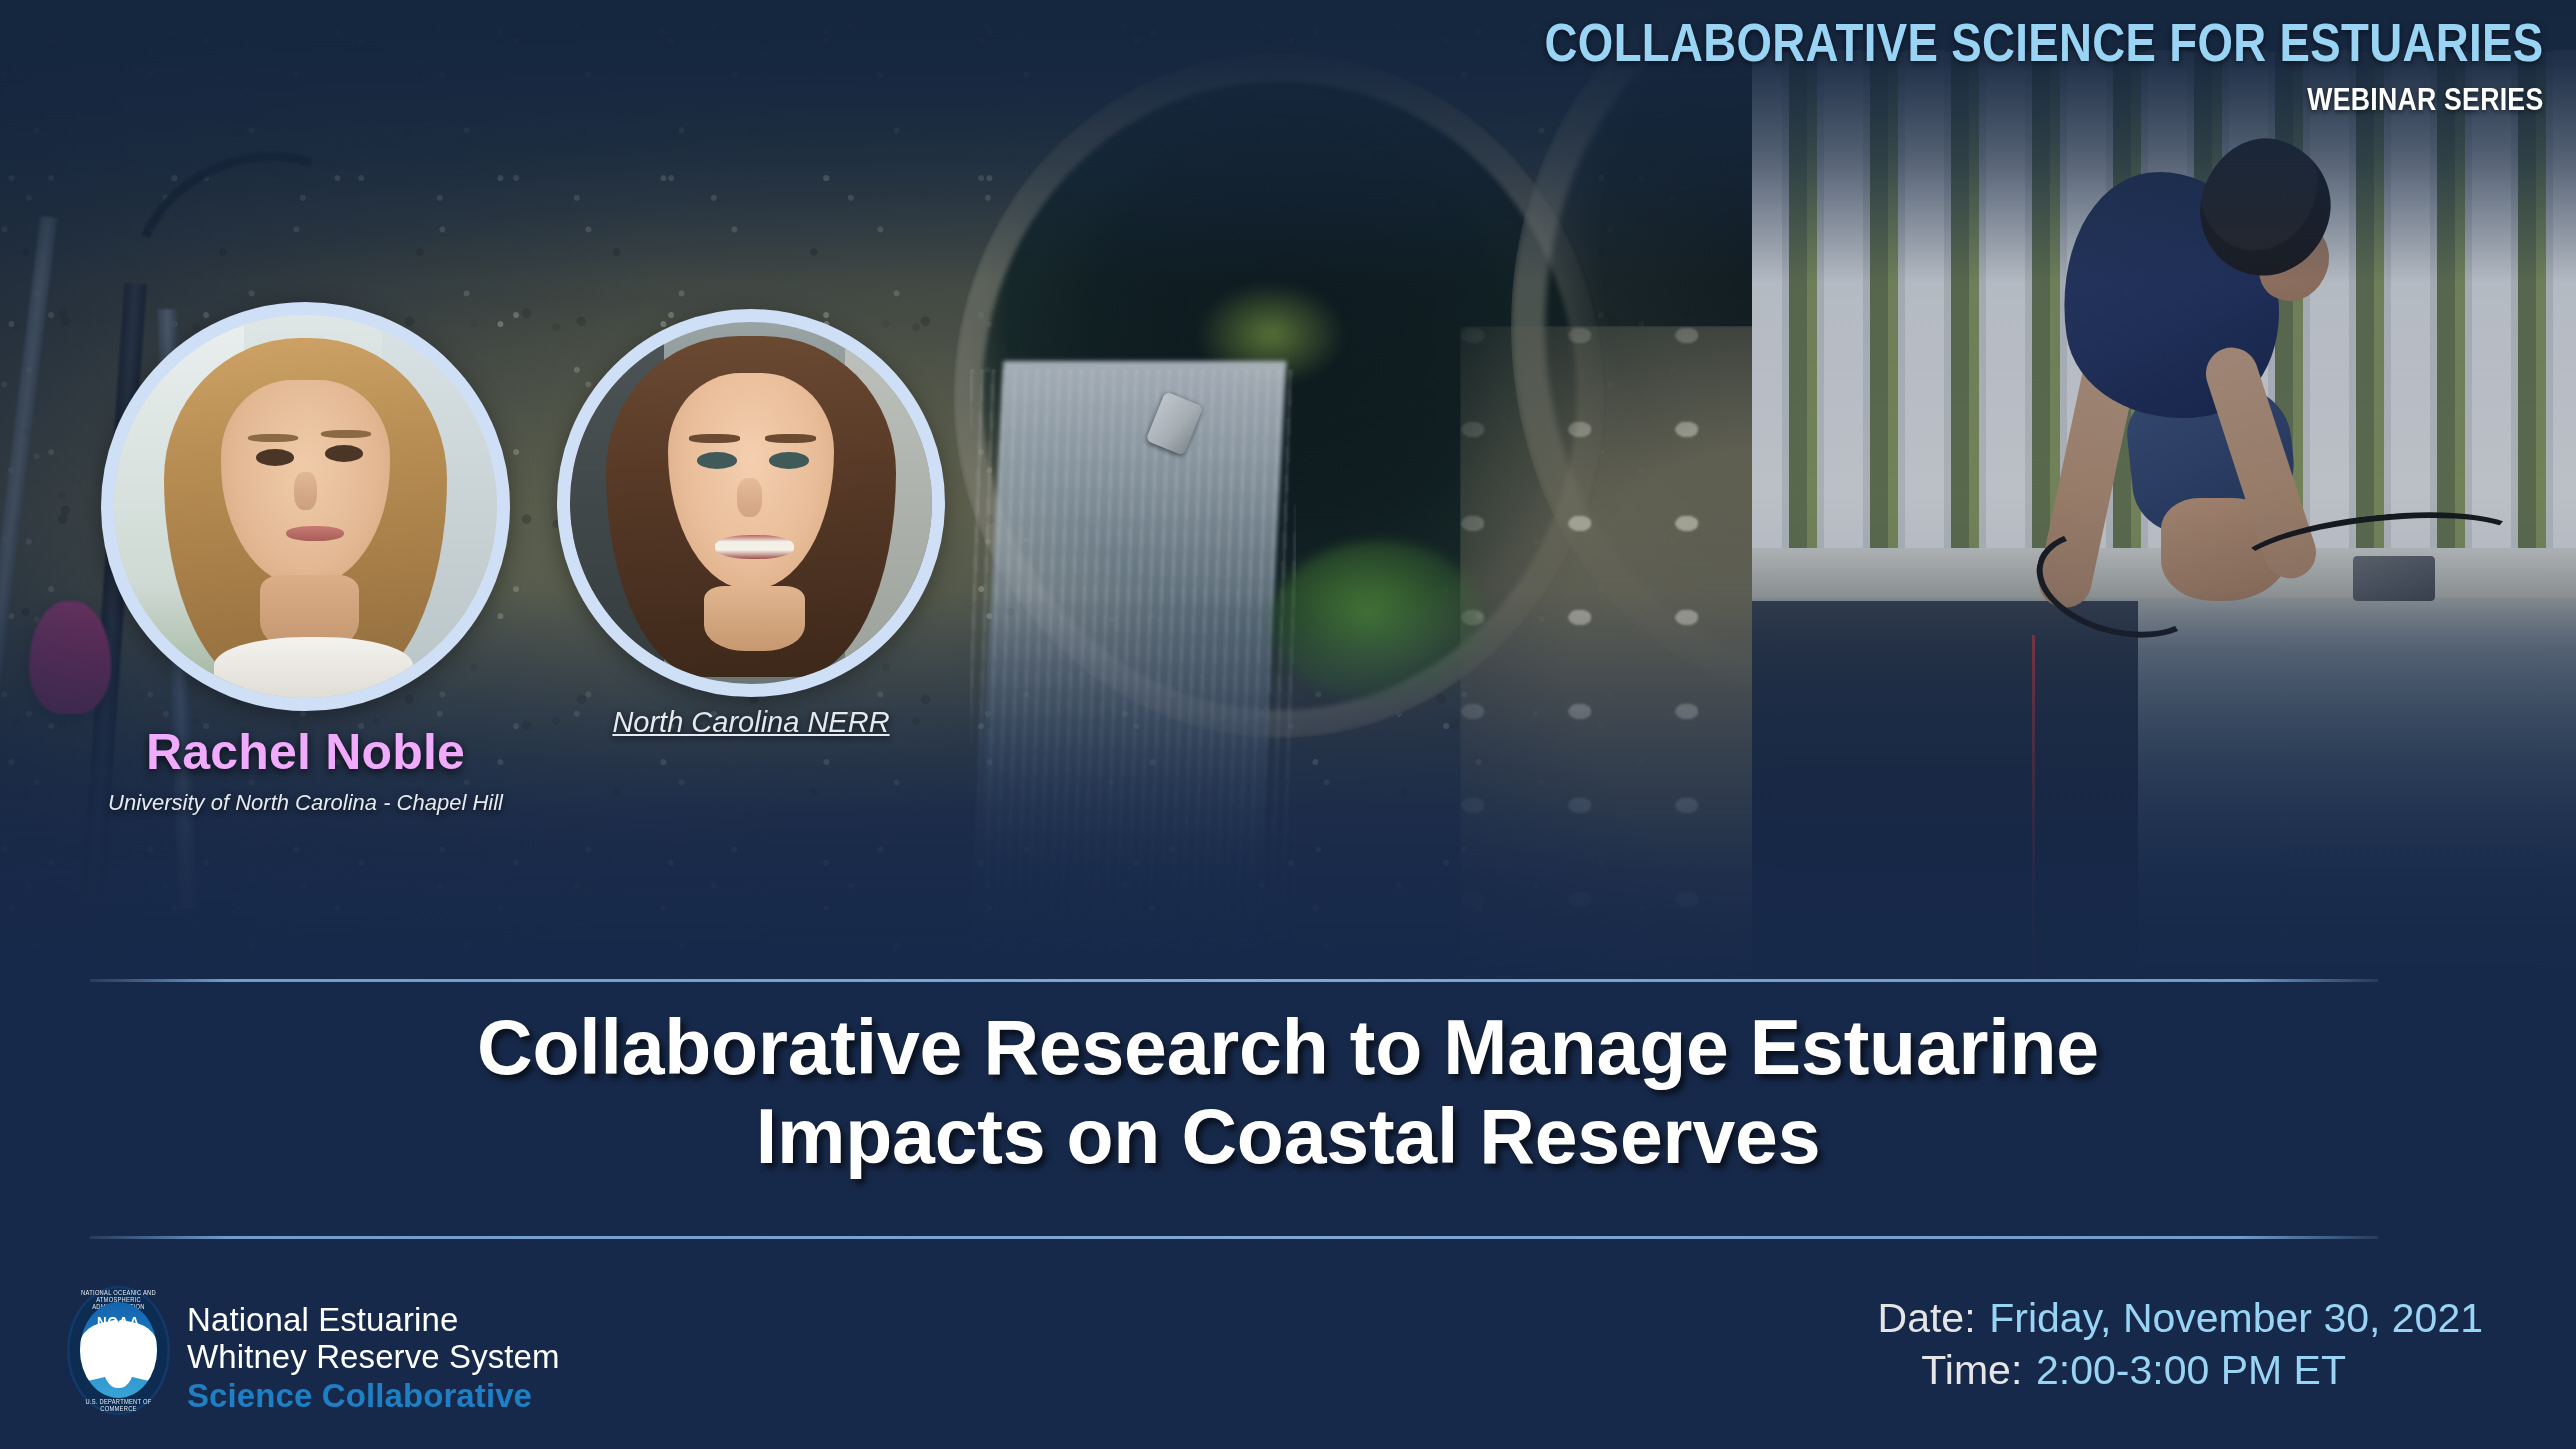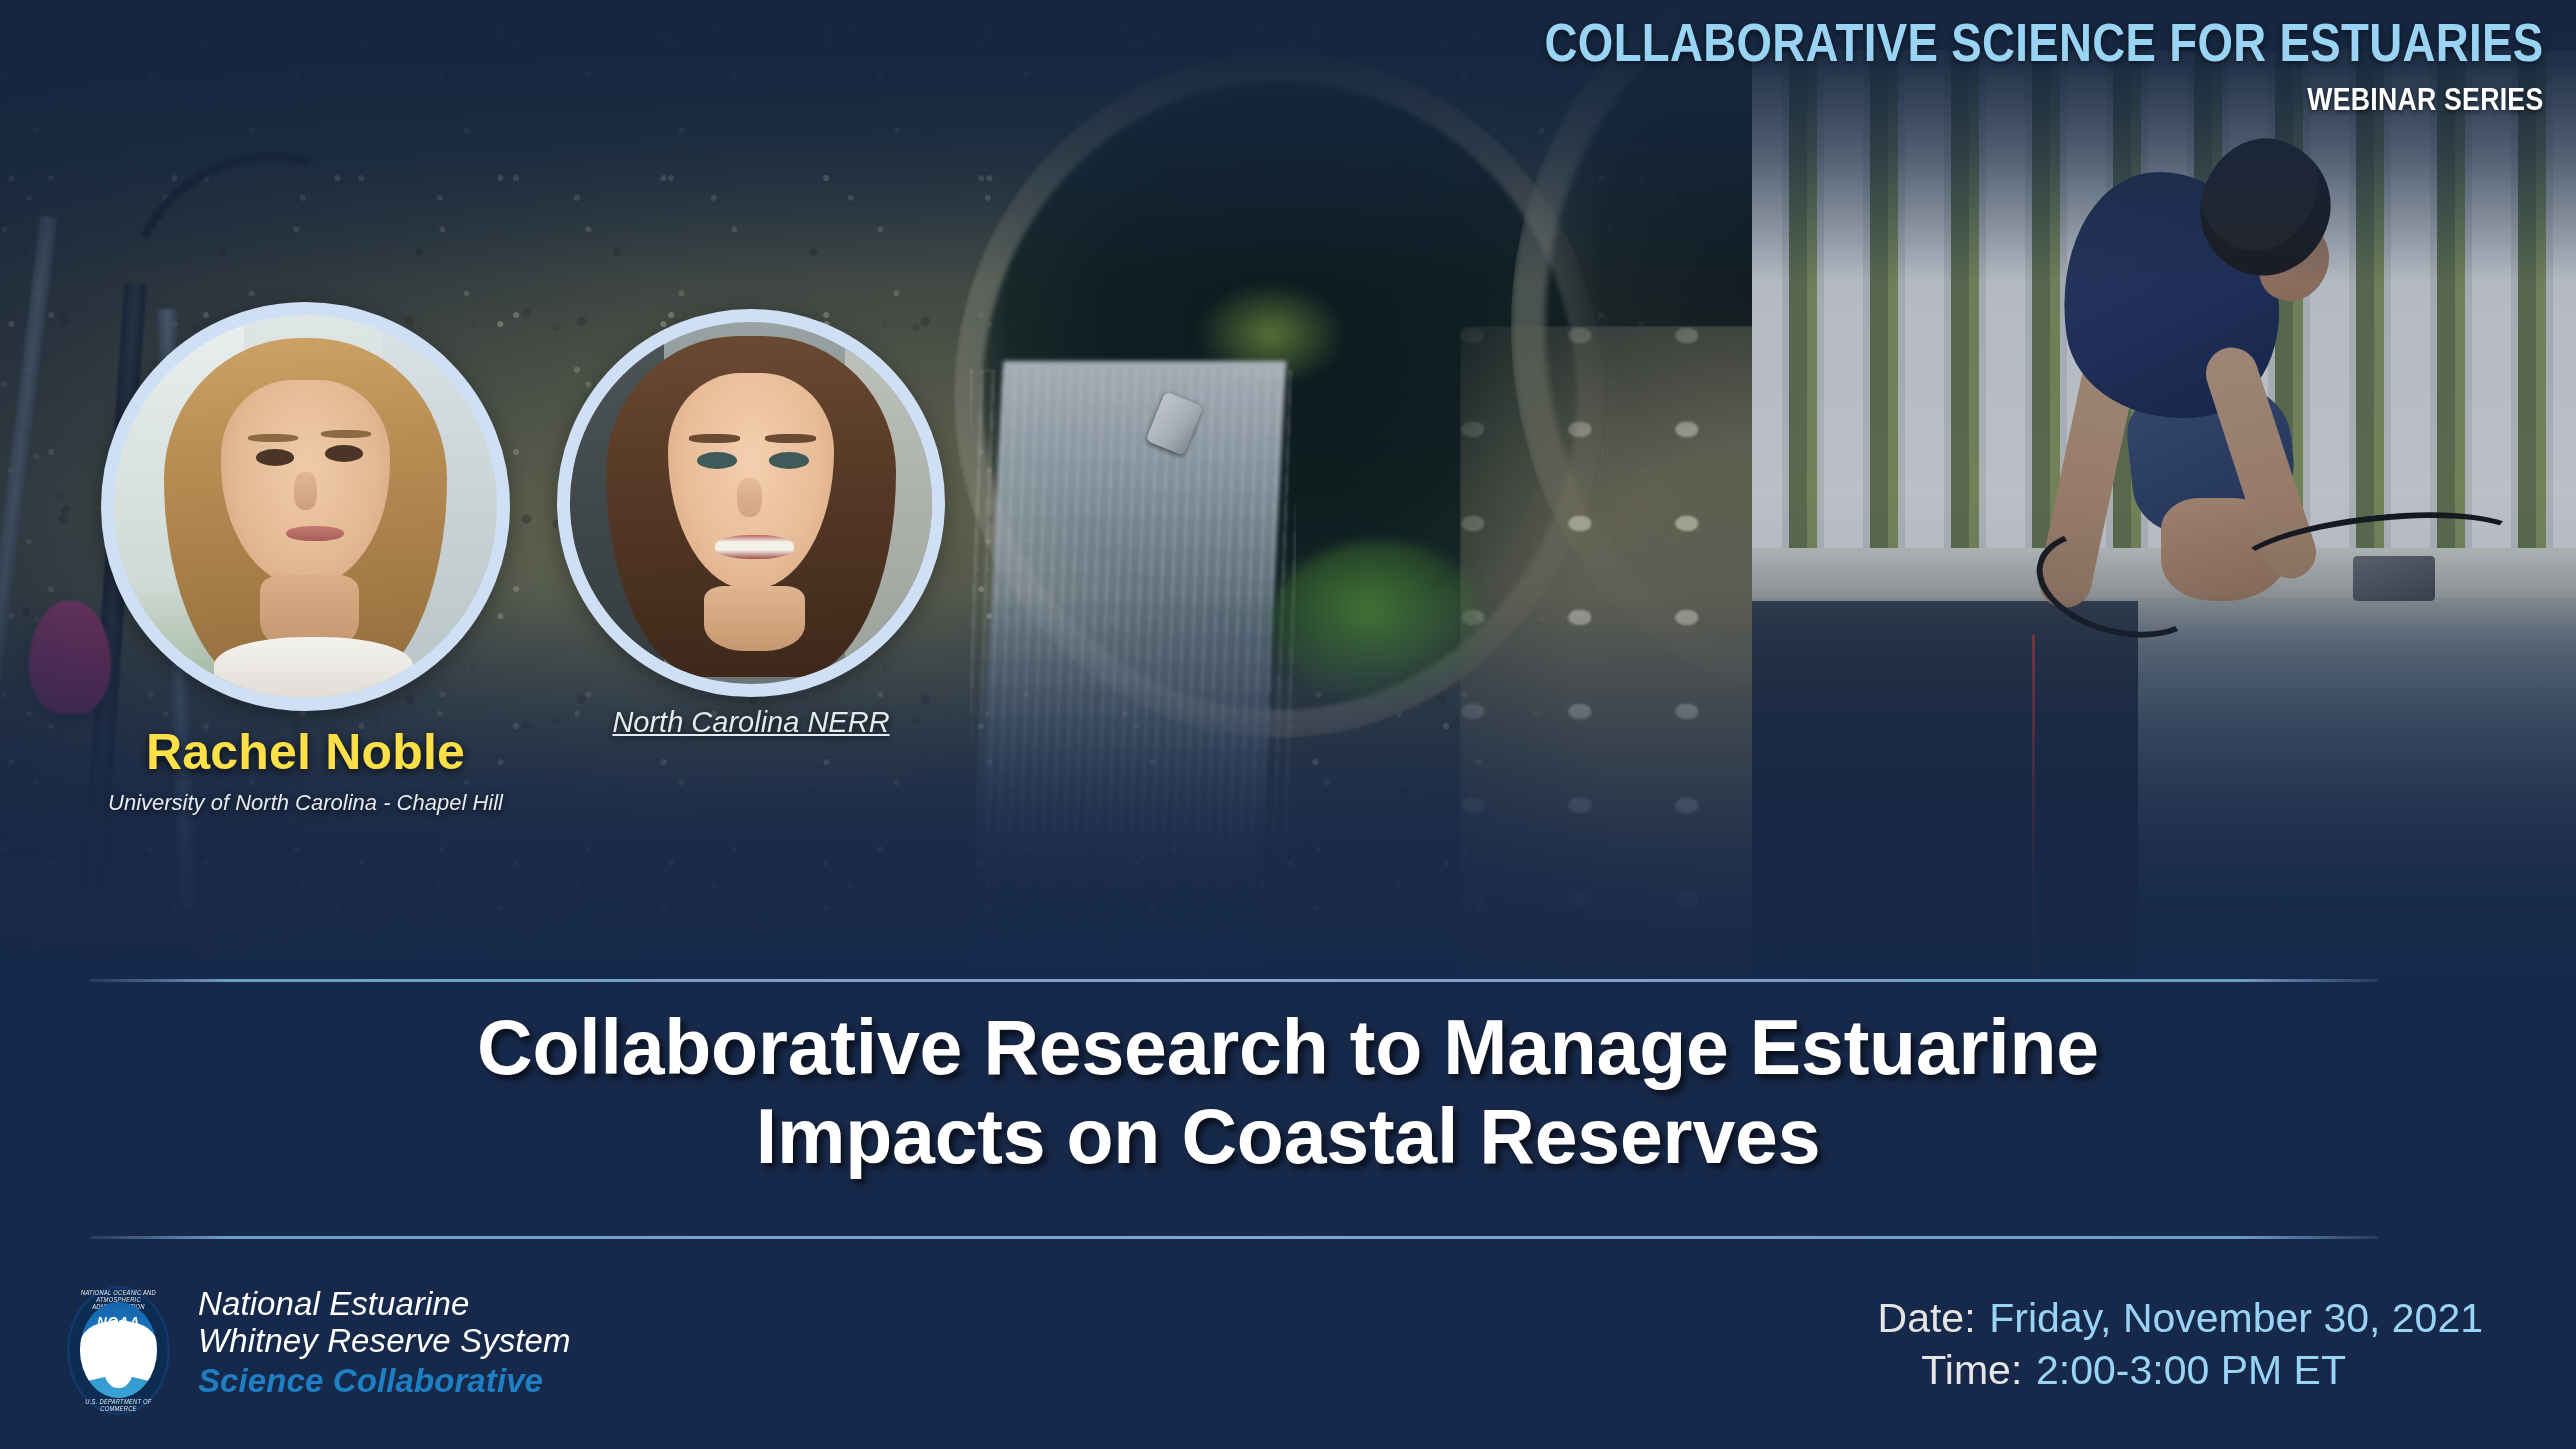--- a/index.html
+++ b/index.html
@@ -397,21 +397,21 @@
   .f2-eye-l { position:absolute; left:35%; top:36%; width:11%; height:4.6%; background:#3f5a58; border-radius:50%; }
   .f2-eye-r { position:absolute; left:55%; top:36%; width:11%; height:4.6%; background:#3f5a58; border-radius:50%; }
   .f2-brow-l { position:absolute; left:33%; top:31%; width:14%; height:2.4%; background:#6a4a30; border-radius:40%; }
   .f2-brow-r { position:absolute; left:54%; top:31%; width:14%; height:2.4%; background:#6a4a30; border-radius:40%; }
   .f2-nose { position:absolute; left:46%; top:43%; width:7%; height:11%; background:linear-gradient(180deg,rgba(200,150,112,.3),rgba(182,132,98,.5)); border-radius:40%; }
   .f2-mouth { position:absolute; left:40%; top:59%; width:22%; height:6.5%; background:linear-gradient(180deg,#b9625d 0%,#f2efe6 28%,#f5f2ea 62%,#9e4f4a 100%); border-radius:45%; }
   .f2-neck { position:absolute; left:37%; top:73%; width:28%; height:18%; background:linear-gradient(180deg,#e0b58f,#c79870); border-radius:20% 20% 40% 40%; }
 
   .sp-name {
     margin-top:12px;
-    font-size:50px; font-weight:700; color:#fde047;
+    font-size:50px; font-weight:700; color:#f0abfc;
     letter-spacing:0.2px;
     text-shadow:0 2.6px 8.6px rgba(0,0,0,.75);
     white-space:nowrap;
   }
   .sp-affil {
     margin-top:8.6px;
     font-size:22px; font-style:italic; font-weight:400;
     color:#e4eaf0; line-height:1.18;
     text-shadow:0 1.7px 7.7px rgba(0,0,0,.8);
   }
@@ -438,21 +438,21 @@
     text-shadow:4.3px 5.2px 6px rgba(0,0,0,.62);
     white-space:nowrap;
   }
 
   
   .footer {
     position:absolute; left:0; top:1247px; width:2576px; height:203px;
     z-index:26;
   }
 
-  .brand { position:absolute; left:67px; top:39px; display:flex; align-items:flex-start; gap:28px;font-style:italic; }
+  .brand { position:absolute; left:67px; top:39px; display:flex; align-items:flex-end; gap:17px; }
 
   
   .noaa-seal { position:relative; width:103px; height:129px; flex:none; }
   .seal-ring {
     position:absolute; inset:0;
     border-radius:50%;
     background:#0d2c52;
     box-shadow:inset 0 0 0 2.6px #12396a;
   }
   .seal-core {

